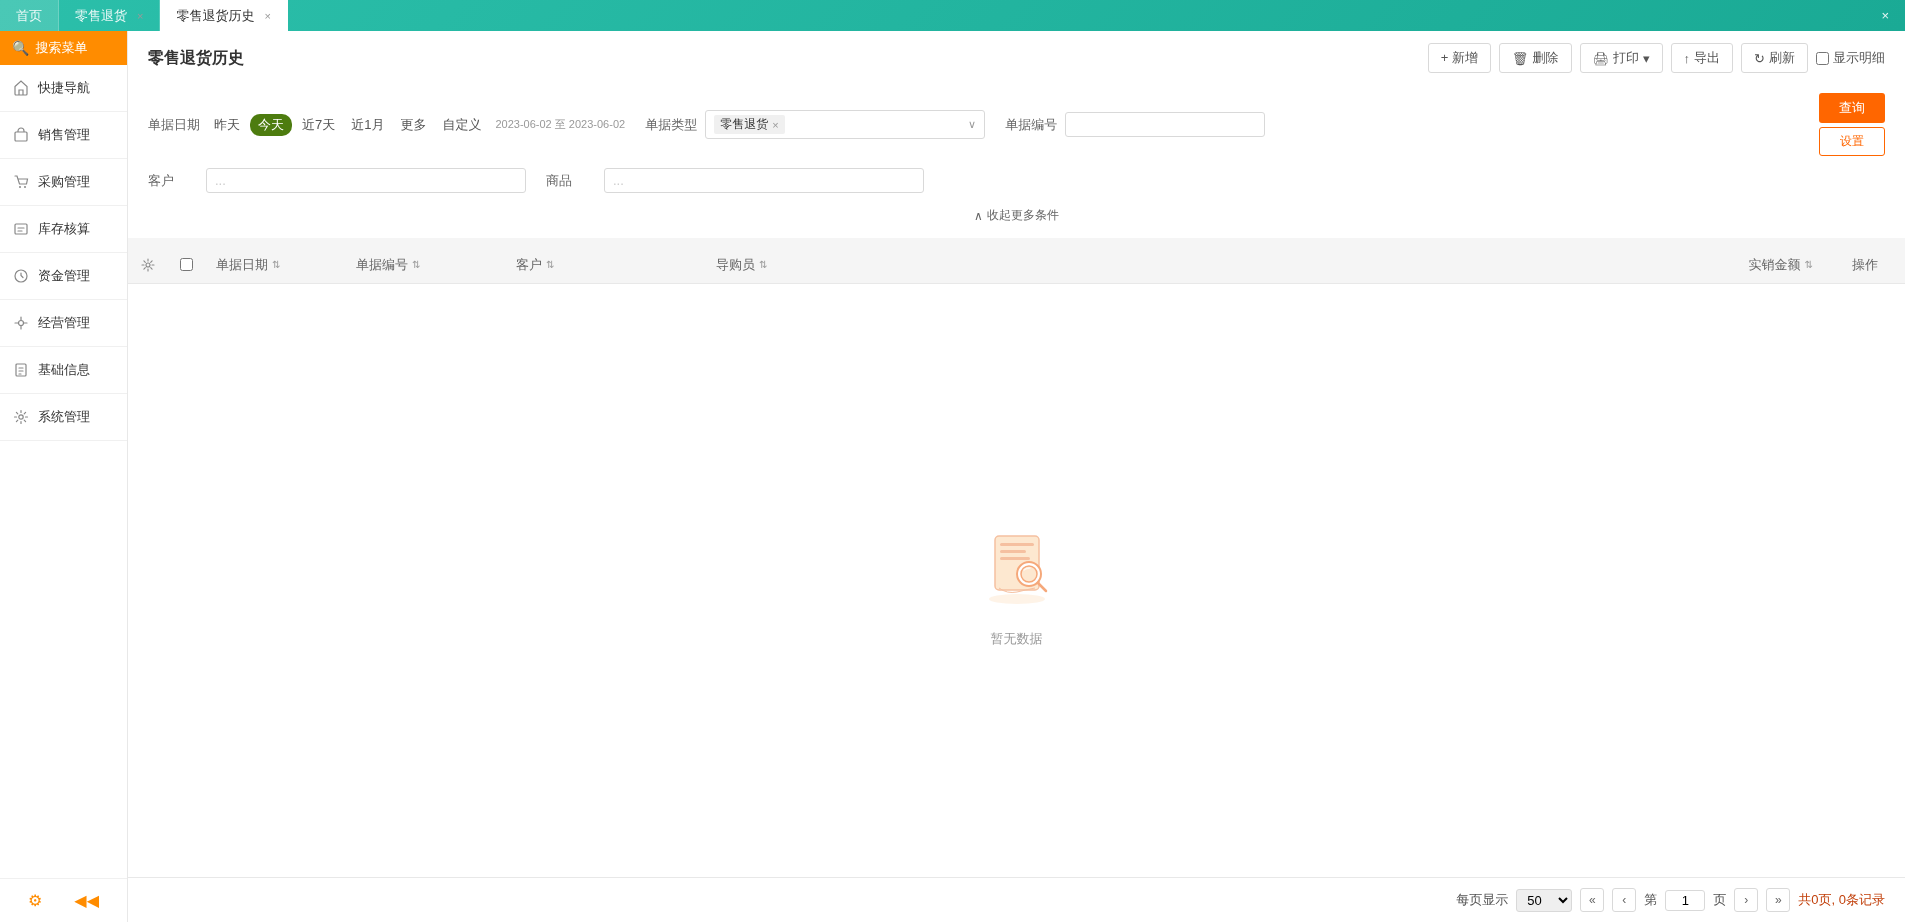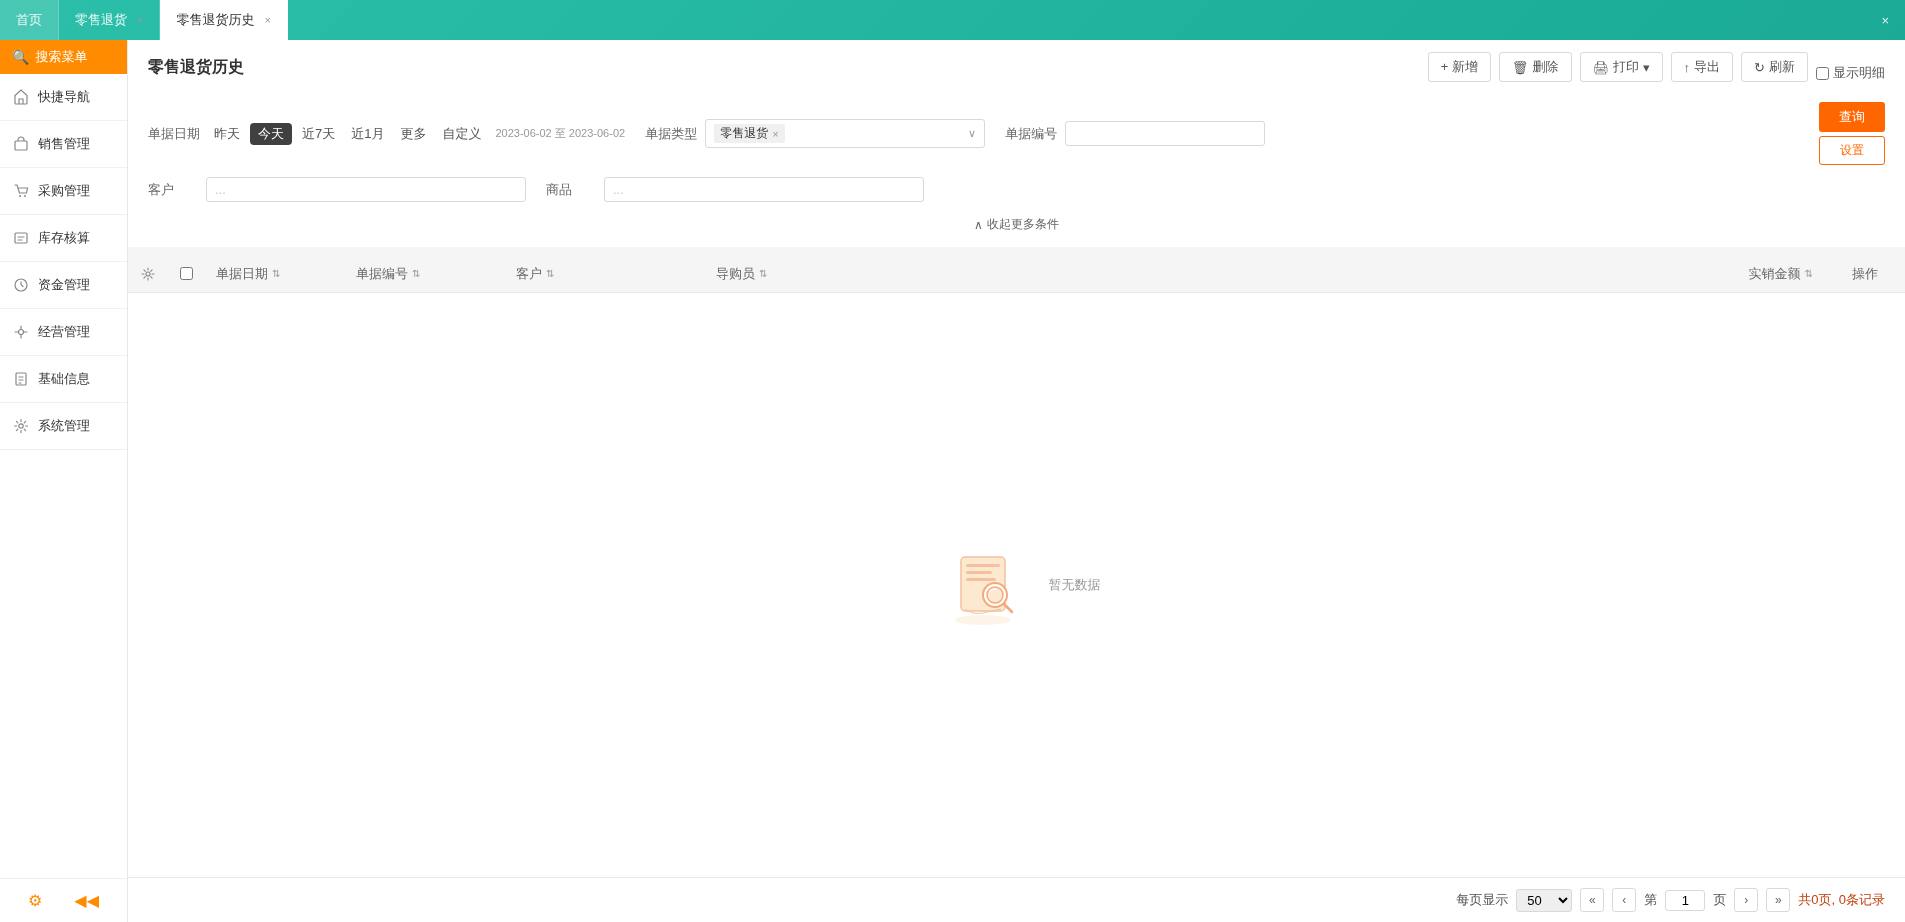--- a/index.html
+++ b/index.html
@@ -1,20 +1,20 @@
 <!DOCTYPE html>
 <html><head>
   <meta charset="utf-8">
   <style>
     * { margin: 0; padding: 0; box-sizing: border-box; }
     body { font-family: "Microsoft YaHei", "PingFang SC", sans-serif; font-size: 13px; background: #f5f5f5; color: #333; width: 1905px; height: 922px; overflow: hidden; display: flex; flex-direction: column; }
 
     
     .top-nav {
-      height: 40px;
+      height: 31px;
       background: linear-gradient(135deg, #2bbfaa, #1aaa95);
       display: flex;
       align-items: center;
       padding: 0 0;
       flex-shrink: 0;
     }
     .top-nav-tabs {
       display: flex;
       align-items: stretch;
       height: 100%;
@@ -125,21 +125,21 @@
       justify-content: space-between;
       margin-bottom: 12px;
     }
     .page-title {
       font-size: 16px;
       font-weight: bold;
       color: #333;
     }
     .toolbar-buttons {
       display: flex;
-      align-items: flex-end;
+      align-items: center;
       gap: 8px;
     }
     .toolbar-btn {
       display: flex;
       align-items: center;
       gap: 4px;
       padding: 5px 12px;
       border: 1px solid #d9d9d9;
       border-radius: 3px;
       background: #fff;
@@ -185,23 +185,23 @@
       gap: 4px;
       font-size: 13px;
     }
     .date-opt {
       padding: 2px 6px;
       cursor: pointer;
       color: #555;
       border-radius: 2px;
     }
     .date-opt.active {
-      background: #404040;
+      background: #4d7c0f;
       color: #fff;
-      border-radius: 4px;
+      border-radius: 10px;
       padding: 2px 8px;
     }
     .date-range-text {
       color: #999;
       font-size: 11px;
       margin-left: 4px;
     }
     .filter-select {
       display: flex;
       align-items: center;
@@ -315,21 +315,21 @@
     .th-no { width: 160px; flex-shrink: 0; }
     .th-customer { width: 200px; flex-shrink: 0; }
     .th-guide { width: 160px; flex: 1; }
     .th-amount { width: 120px; flex-shrink: 0; text-align: right; justify-content: flex-end; }
     .th-op { width: 80px; flex-shrink: 0; justify-content: center; }
 
     
     .empty-state {
       flex: 1;
       display: flex;
-      flex-direction: row;
+      flex-direction: column;
       align-items: center;
       justify-content: center;
       gap: 16px;
       color: #999;
       font-size: 13px;
     }
     .empty-icon {
       width: 100px;
       height: 100px;
     }

